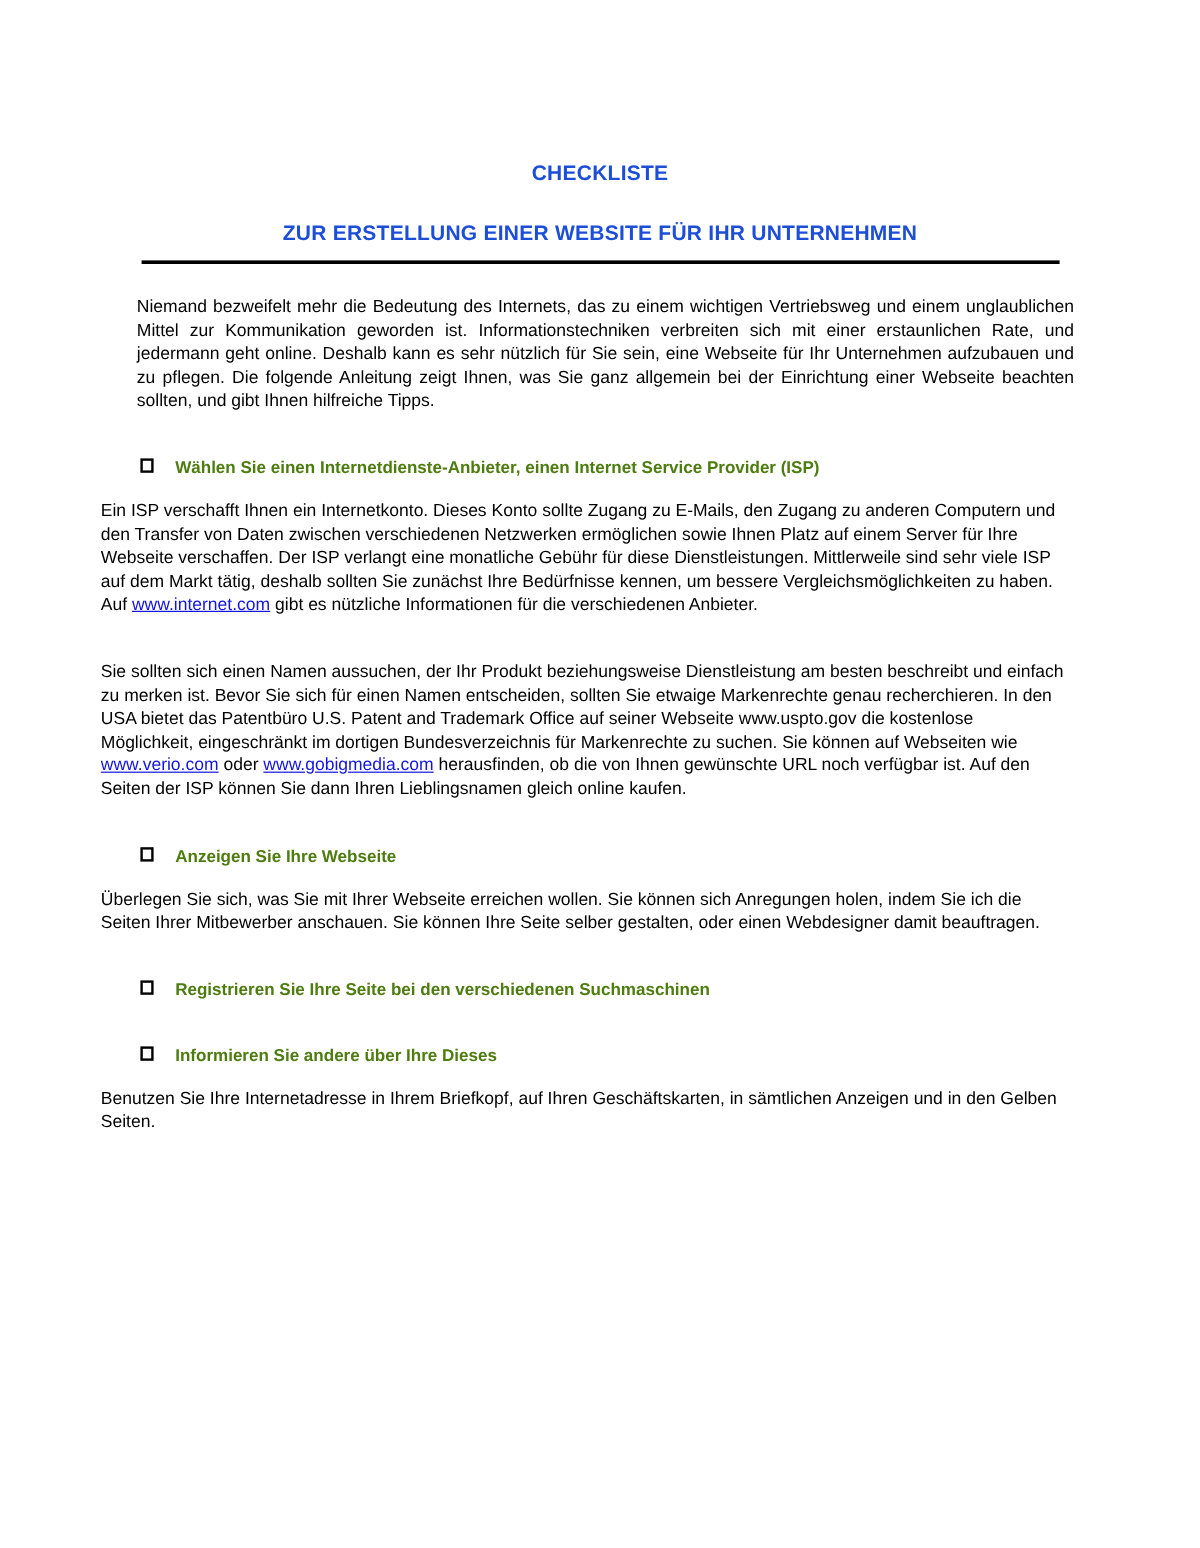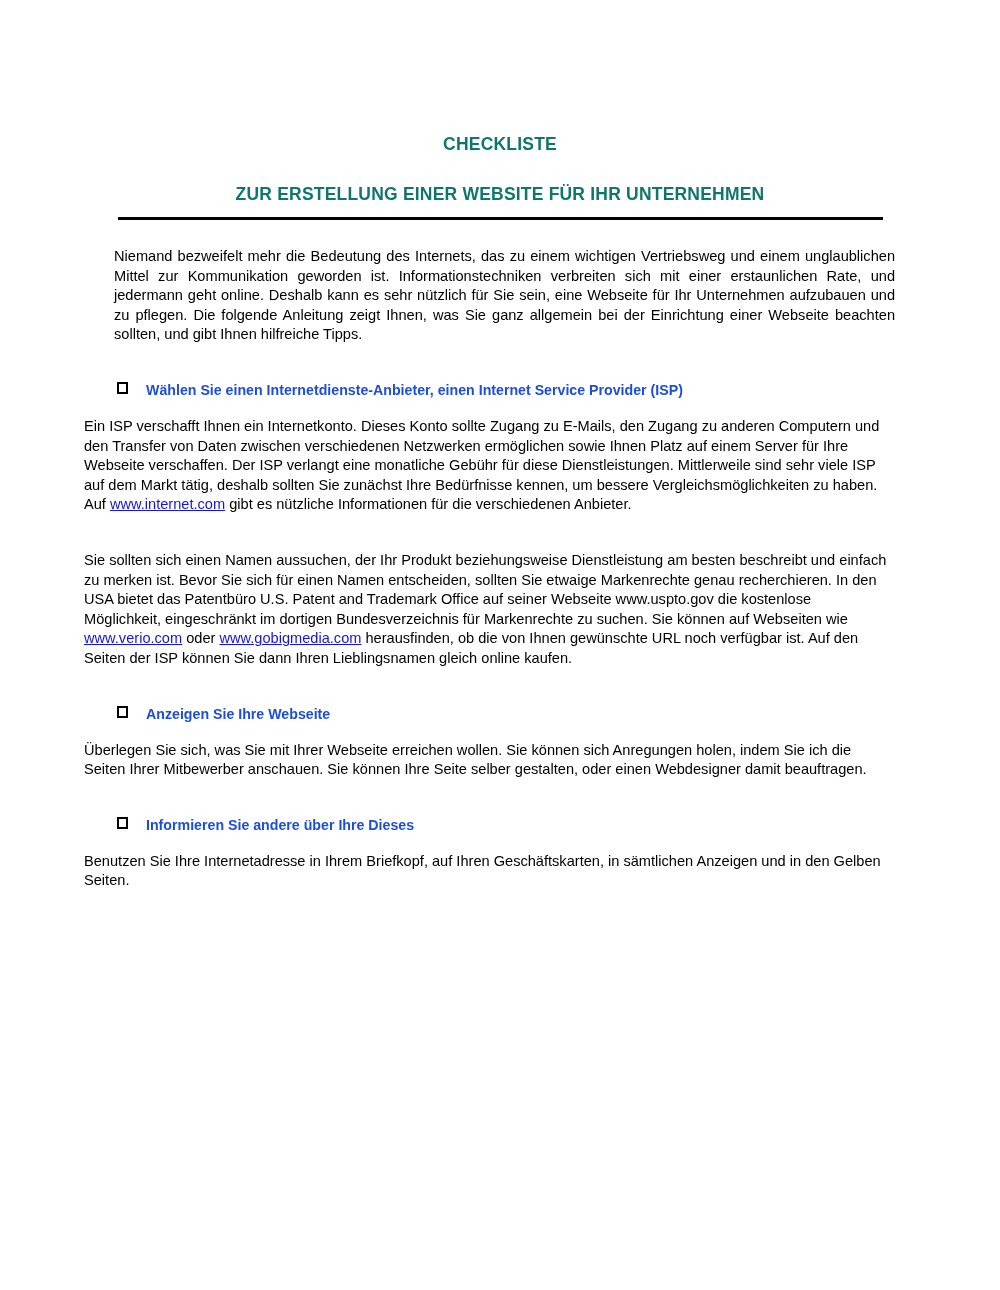--- a/index.html
+++ b/index.html
@@ -28,21 +28,21 @@
 
   
   .doc-header {
     padding-top: 133px;
   }
 
   .title-main,
   .title-sub {
     text-align: center;
     font-weight: bold;
-    color: #0f766e;
+    color: #1d4ed8;
     letter-spacing: 0.2px;
   }
 
   .title-main {
     font-size: 17.5px;
     line-height: 22px;
     margin: 0;
   }
 
   .title-sub {
@@ -82,21 +82,21 @@
     padding: 0;
   }
 
   .check-head {
     position: relative;
     padding-left: 146px;
     padding-right: 108px;
     font-size: 14.2px;
     font-weight: bold;
     line-height: 19px;
-    color: #1d4ed8;
+    color: #4d7c0f;
   }
 
   .checkbox-icon {
     position: absolute;
     left: 117px;
     top: 1px;
     width: 15px;
     height: 15px;
     display: block;
   }
@@ -184,20 +184,27 @@
           <span class="box"></span>
         </span>
         <span>Anzeigen Sie Ihre Webseite</span>
       </div>
       <div class="check-body">
         <span>Überlegen Sie sich, was Sie mit Ihrer Webseite erreichen wollen. Sie können sich Anregungen holen, indem Sie ich die Seiten Ihrer Mitbewerber anschauen. Sie können Ihre Seite selber gestalten, oder einen Webdesigner damit beauftragen.</span>
       </div>
     </li>
 
     <li class="check-item">
+      <div class="check-head">
+        <span class="checkbox-icon">
+          <span class="shadow"></span>
+          <span class="box"></span>
+        </span>
+        <span>Registrieren Sie Ihre Seite bei den verschiedenen Suchmaschinen</span>
+      </div>
     </li>
 
     <li class="check-item">
       <div class="check-head">
         <span class="checkbox-icon">
           <span class="shadow"></span>
           <span class="box"></span>
         </span>
         <span>Informieren Sie andere über Ihre Dieses</span>
       </div>

